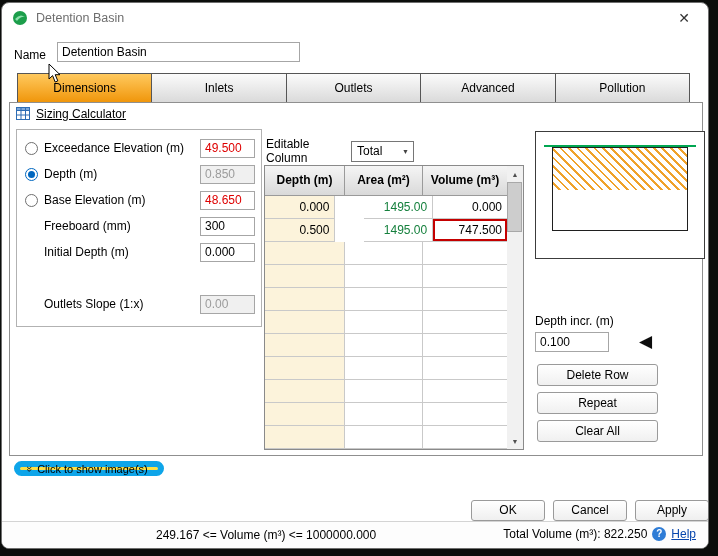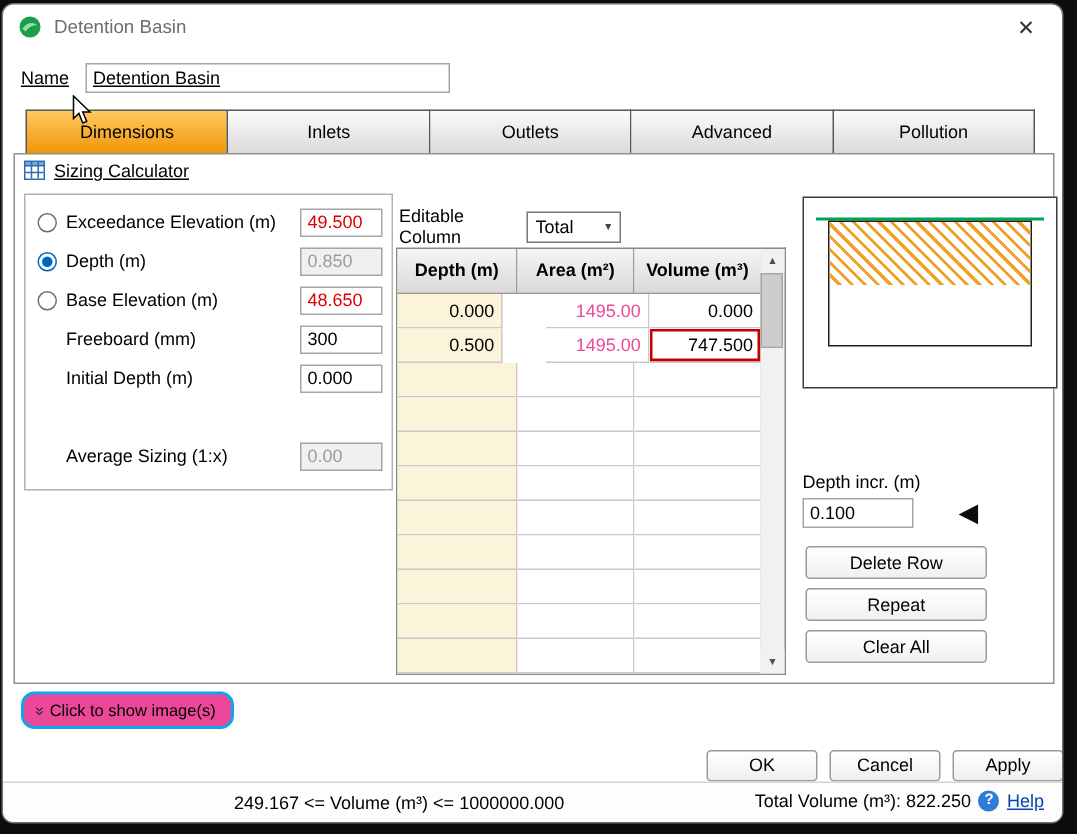--- a/index.html
+++ b/index.html
@@ -11,21 +11,21 @@
   .dialog {
     position:absolute; left:1px; top:2px; width:708px; height:547px;
     background:#fff; border:1px solid #6f6f6f; border-radius:8px;
     overflow:hidden; box-sizing:border-box;
   }
   
   .titlebar { height:30px; display:flex; align-items:center; gap:8px; padding:0 10px; }
   .title { color:#6e6e6e; font-size:12.5px; }
   .close-btn { margin-left:auto; width:28px; text-align:center; color:#333; font-size:14px; cursor:default; }
   
-  .name-row { position:absolute; left:12px; top:39px; display:flex; align-items:center; gap:11px;text-decoration:underline; }
+  .name-row { position:absolute; left:12px; top:39px; display:flex; align-items:flex-end; gap:11px; }
   input.text {
     border:1px solid #a6a6a6; height:20px; box-sizing:border-box; padding:0 4px;
     font-family:"Liberation Sans", sans-serif; font-size:12px; background:#fff; color:#000;
   }
   .name-input { width:243px; }
   
   .tabs { position:absolute; left:15px; top:70px; width:673px; height:30px; display:flex; }
   .tab {
     flex:1; display:flex; align-items:center; justify-content:center;
     border:1px solid #565656; border-left-width:0;
@@ -64,21 +64,21 @@
   .trow.thead { height:30px; }
   .th {
     box-sizing:border-box; border-right:1px solid #9a9a9a; border-bottom:1px solid #9a9a9a;
     background:linear-gradient(#f5f5f5,#d9d9d9); font-weight:bold; text-align:center; line-height:29px;
   }
   .td {
     box-sizing:border-box; border-right:1px solid #c9c9c9; border-bottom:1px solid #c9c9c9;
     text-align:right; padding-right:5px; line-height:22px; background:#fff;
   }
   .td.cream { background:#fcf3db; }
-  .td.redtext { color:#ec4899;margin-left:29px; }
+  .td.redtext { color:#15803d;margin-left:29px; }
   .td.selcell { box-shadow: inset 0 0 0 2px #c40000; }
   .w-depth { width:80px; } .w-area { width:78px; } .w-vol { width:84px; }
   .th.w-vol, .td.w-vol { border-right:none; }
   
   .vscroll { position:absolute; left:497px; top:62px; width:17px; height:285px;
     background:#f1f1f1; border:1px solid #8a8a8a; border-left:none; box-sizing:border-box; }
   .sb-btn { height:16px; display:flex; align-items:center; justify-content:center;
     font-size:7px; color:#4f4f4f; background:#f1f1f1; }
   .sb-btn.bottom { position:absolute; bottom:0; left:0; right:0; }
   .sb-thumb { position:absolute; left:0; top:16px; width:15px; height:50px;
@@ -93,22 +93,22 @@
     background:repeating-linear-gradient(45deg, rgba(0,0,0,0) 0 4px, #f0a22a 4px 6px); }
   
   .depth-incr-label { position:absolute; left:525px; top:211px; }
   .depth-incr-input { position:absolute; left:525px; top:229px; width:74px; }
   .apply-arrow { position:absolute; left:629px; top:228px; font-size:17px; color:#0d0d0d; }
   .side-btn { position:absolute; left:527px; width:121px; height:22px;
     border:1px solid #9a9a9a; border-radius:3px; background:linear-gradient(#ffffff,#f0f0f0);
     text-align:center; line-height:20px; box-sizing:border-box; cursor:default; }
   .btn-delete { top:261px; } .btn-repeat { top:289px; } .btn-clear { top:317px; }
   
-  .show-img { position:absolute; left:12px; top:458px; height:25px;
-    border:2px solid #0ea5e9; border-radius:9px; background:#ec4899;
+  .show-img { position:absolute; left:12px; top:458px; height:15px;
+    border:6px solid #0ea5e9; border-radius:9px; background:#fde047;
     display:flex; align-items:center; gap:4px; padding:0 10px 0 7px; font-size:11px; box-sizing:border-box; }
   .chevrons { display:inline-block; transform:rotate(90deg); font-size:11px; line-height:10px; color:#222; }
   
   .dlg-btn { position:absolute; top:497px; width:74px; height:21px;
     border:1px solid #9a9a9a; border-radius:3px; background:linear-gradient(#ffffff,#efefef);
     text-align:center; line-height:19px; box-sizing:border-box; cursor:default; }
   .btn-ok { left:469px; } .btn-cancel { left:551px; } .btn-apply { left:633px; }
   
   .statusbar { position:absolute; left:0; right:0; bottom:0; height:26px;
     border-top:1px solid #d4d4d4; background:#fdfdfd; }
@@ -193,21 +193,21 @@
         <span class="plabel">Freeboard (mm)</span>
         <input class="text val" value="300" style="">
       </div>
       <div class="prow" style="top:112px">
         <span class="rspace"></span>
         <span class="plabel">Initial Depth (m)</span>
         <input class="text val" value="0.000" style="">
       </div>
       <div class="prow" style="top:164px">
         <span class="rspace"></span>
-        <span class="plabel">Average Sizing (1:x)</span>
+        <span class="plabel">Outlets Slope (1:x)</span>
         <input class="text val disabled" value="0.00" style="">
       </div>
     </div>
 
     <div class="editable-row">
       <span class="editable-label">Editable Column</span>
       <div class="combo">
         <span class="txt">Total</span>
         <span class="arrow">▼</span>
       </div>

